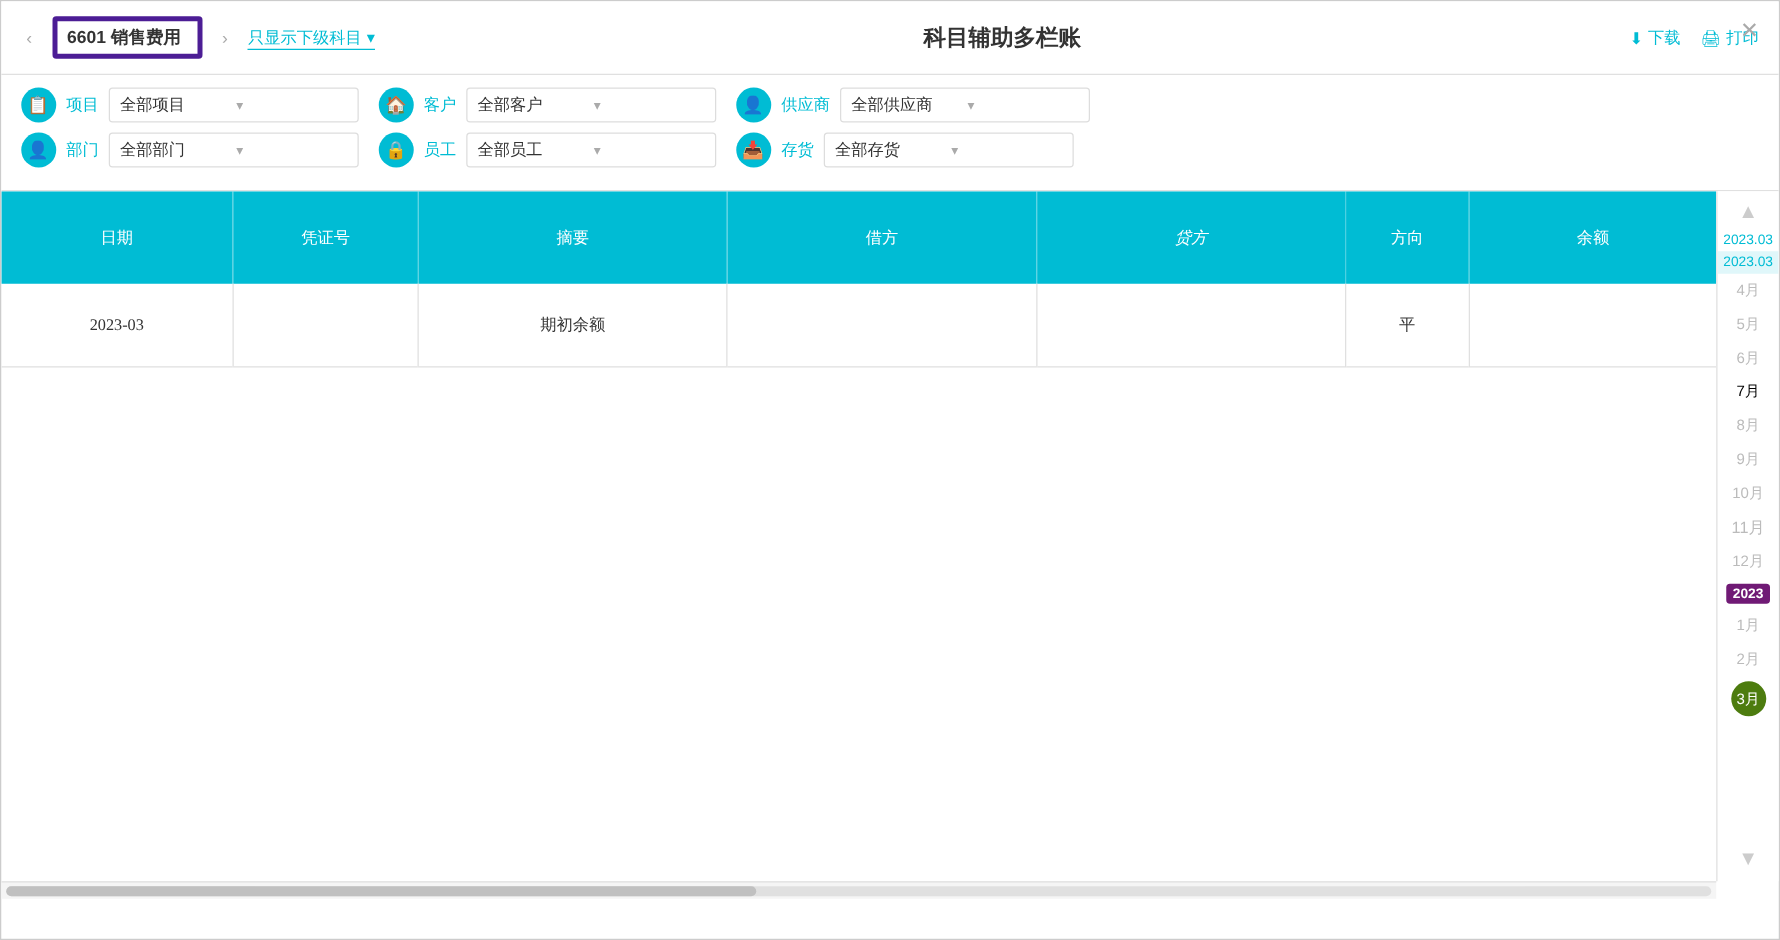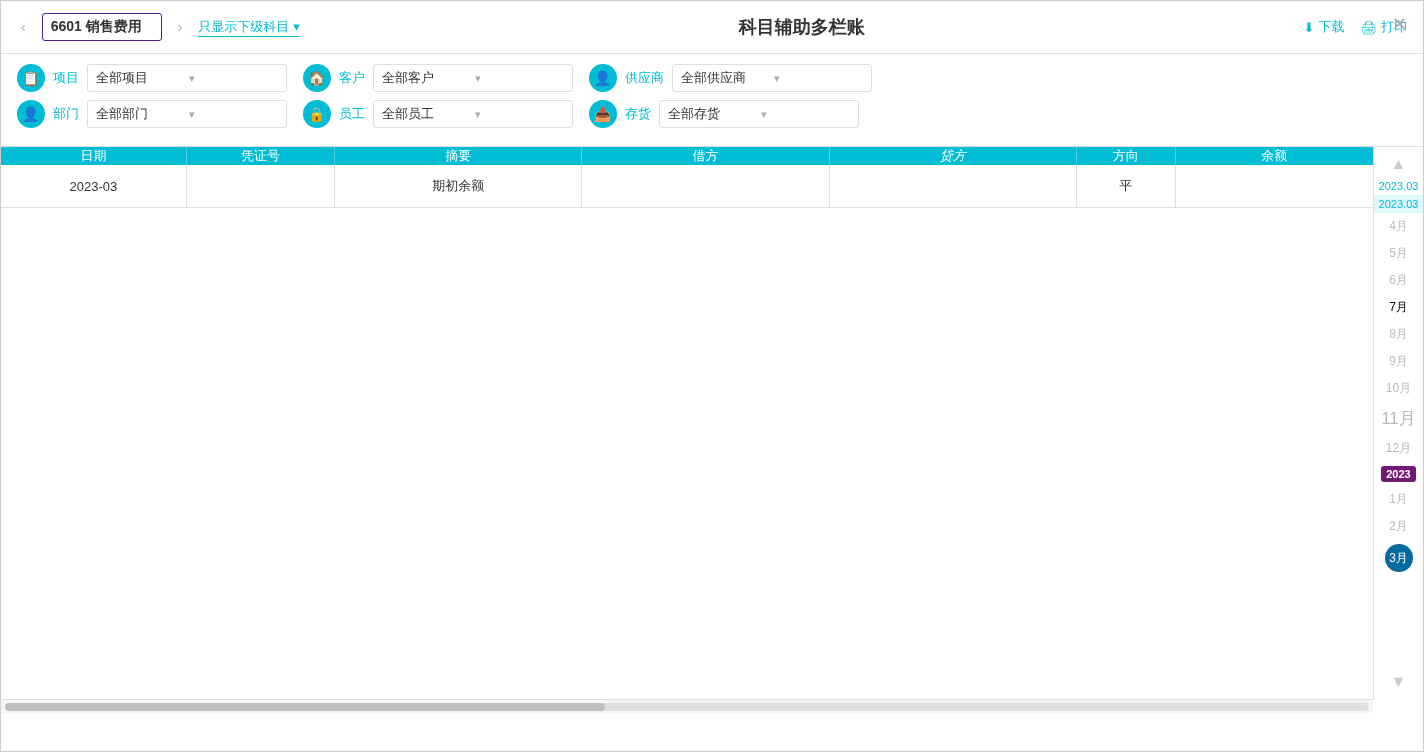--- a/index.html
+++ b/index.html
@@ -2,43 +2,43 @@
 <html><head>
   <meta charset="utf-8">
   <style>
     * { box-sizing: border-box; margin: 0; padding: 0; }
     body { font-family: 'Microsoft YaHei', Arial, sans-serif; font-size: 13px; background: #f0f0f0; }
     .window { width: 1424px; height: 752px; background: #fff; position: relative; overflow: hidden; border: 1px solid #ccc; }
     
     
     .header { display: flex; align-items: center; padding: 12px 16px; border-bottom: 1px solid #e0e0e0; background: #fff; gap: 12px; }
     .nav-arrow { color: #aaa; cursor: pointer; font-size: 14px; padding: 2px 4px; }
-    .account-code { font-size: 14px; color: #333; font-weight: bold; padding: 4px 8px; border: 1px solid #4c1d95; border-radius: 3px; min-width: 120px; }
+    .account-code { font-size: 14px; color: #333; font-weight: bold; padding: 4px 8px; border: 4px solid #4c1d95; border-radius: 3px; min-width: 120px; }
     .show-sub { color: #00bcd4; cursor: pointer; font-size: 13px; display: flex; align-items: center; gap: 4px; border-bottom: 1px solid #00bcd4; }
     .page-title { flex: 1; text-align: center; font-size: 18px; font-weight: bold; color: #333; }
     .header-actions { display: flex; align-items: center; gap: 16px; }
     .action-btn { display: flex; align-items: center; gap: 4px; color: #00bcd4; cursor: pointer; font-size: 13px; }
     .close-btn { color: #aaa; cursor: pointer; font-size: 18px; position: absolute; right: 16px; top: 12px; }
     
     
     .filter-area { padding: 10px 16px; background: #fff; border-bottom: 1px solid #e0e0e0; }
     .filter-row { display: flex; align-items: center; gap: 16px; margin-bottom: 8px; }
     .filter-item { display: flex; align-items: center; gap: 8px; }
     .filter-icon { width: 28px; height: 28px; border-radius: 50%; background: #00bcd4; display: flex; align-items: center; justify-content: center; color: #fff; font-size: 14px; flex-shrink: 0; }
     .filter-label { color: #00bcd4; font-size: 13px; white-space: nowrap; }
     .filter-select { display: flex; align-items: center; border: 1px solid #ddd; border-radius: 3px; padding: 4px 8px; min-width: 200px; background: #fff; cursor: pointer; gap: 4px; }
     .filter-select span { flex: 1; font-size: 13px; color: #333; }
     .filter-select .arrow { color: #aaa; font-size: 11px; }
     
     table { width: 100%; border-collapse: collapse; }
     thead tr { background: #00bcd4; }
-    thead th { color: #fff; padding: 0 8px; text-align: center; font-weight: normal; font-size: 13px; border-right: 1px solid rgba(255,255,255,0.3); }
+    thead th { color: #fff; padding: 28px 8px; text-align: center; font-weight: normal; font-size: 13px; border-right: 1px solid rgba(255,255,255,0.3); }
     thead th:last-child { border-right: none; }
     tbody tr { border-bottom: 1px solid #e0e0e0; }
-    tbody td { padding: 12px 8px; text-align: center; font-size: 13px; color: #333; border-right: 1px solid #e0e0e0; }
+    tbody td { padding: 24px 8px; text-align: center; font-size: 13px; color: #333; border-right: 1px solid #e0e0e0; font-family: Liberation Serif, serif; }
     tbody td:last-child { border-right: none; }
     .col-date { width: 150px; }
     .col-voucher { width: 120px; }
     .col-summary { width: 200px; }
     .col-debit { width: 200px; }
     .col-credit { width: 200px; font-style: italic; }
     .col-direction { width: 80px; }
     .col-balance { width: 160px; }
     .sidebar-arrow { color: #ccc; font-size: 16px; cursor: pointer; padding: 4px; }
   </style>
@@ -172,29 +172,29 @@
       <div style="font-size:11px; color:#00bcd4; padding:3px 2px; text-align:center; cursor:pointer; width:100%;">2023.03</div>
       <div style="font-size:11px; color:#00bcd4; padding:3px 2px; text-align:center; cursor:pointer; width:100%; background:#e0f7fa;">2023.03</div>
 
       <div style="font-size:12px; color:#bbb; padding:5px 2px; text-align:left; cursor:pointer;">4月</div>
       <div style="font-size:12px; color:#bbb; padding:5px 2px; text-align:center; cursor:pointer;">5月</div>
       <div style="font-size:12px; color:#bbb; padding:5px 2px; text-align:center; cursor:pointer;">6月</div>
       <div style="font-size:12px; color:#000000; padding:5px 2px; text-align:center; cursor:pointer;">7月</div>
       <div style="font-size:12px; color:#bbb; padding:5px 2px; text-align:center; cursor:pointer;">8月</div>
       <div style="font-size:12px; color:#bbb; padding:5px 2px; text-align:center; cursor:pointer;">9月</div>
       <div style="font-size:12px; color:#bbb; padding:5px 2px; text-align:right; cursor:pointer;">10月</div>
-      <div style="font-size:17px; color:#bbb; padding:5px 2px; text-align:center; cursor:pointer;">11月</div>
+      <div style="font-size:13px; color:#bbb; padding:5px 2px; text-align:center; cursor:pointer;">11月</div>
       <div style="font-size:12px; color:#bbb; padding:5px 2px; text-align:center; cursor:pointer;">12月</div>
 
       <div style="background:#701a75; color:#fff; font-size:11px; border-radius:3px; padding:2px 5px; margin:4px 0; font-weight:bold; cursor:pointer;">2023</div>
 
       <div style="font-size:12px; color:#bbb; padding:5px 2px; text-align:center; cursor:pointer;">1月</div>
       <div style="font-size:12px; color:#bbb; padding:5px 2px; text-align:center; cursor:pointer;">2月</div>
 
-      <div style="background:#0369a1; color:#fff; font-size:12px; border-radius:50%; width:28px; height:28px; display:flex; align-items:center; justify-content:center; cursor:pointer; margin:4px auto;">3月</div>
+      <div style="background:#4d7c0f; color:#fff; font-size:12px; border-radius:50%; width:28px; height:28px; display:flex; align-items:center; justify-content:center; cursor:pointer; margin:4px auto;">3月</div>
 
       <span class="sidebar-arrow" style="margin-top:auto;">▼</span>
     </div>
   </div>
 
   <div style="height:14px; margin-right:50px; background:#f5f5f5; border-top:1px solid #e0e0e0; display:flex; align-items:center; padding:0 4px;">
     <div style="height:8px; flex:1; background:#e0e0e0; border-radius:4px; position:relative;">
       <div style="height:8px; width:600px; background:#c0c0c0; border-radius:4px; cursor:pointer;"></div>
     </div>
   </div>

